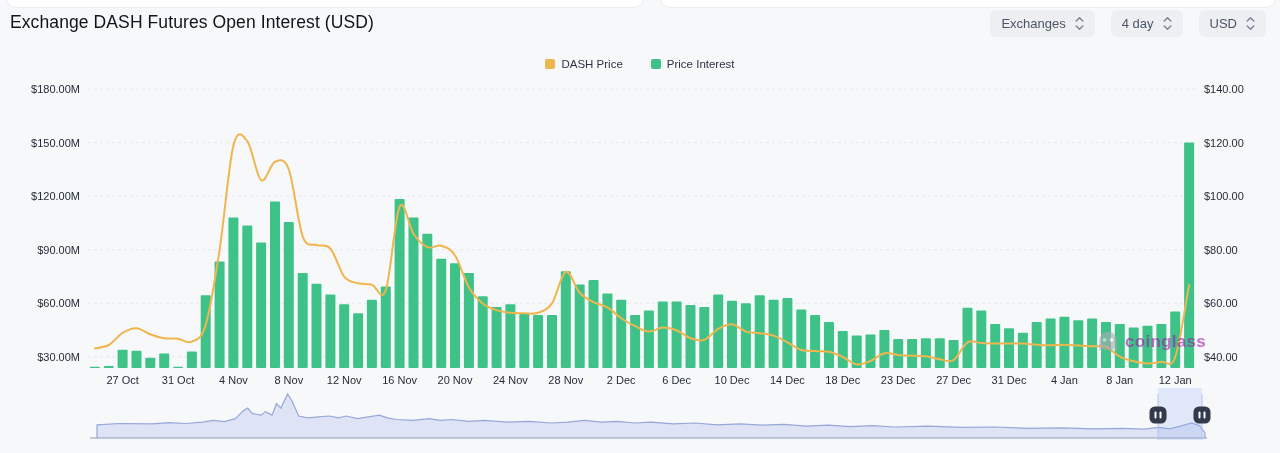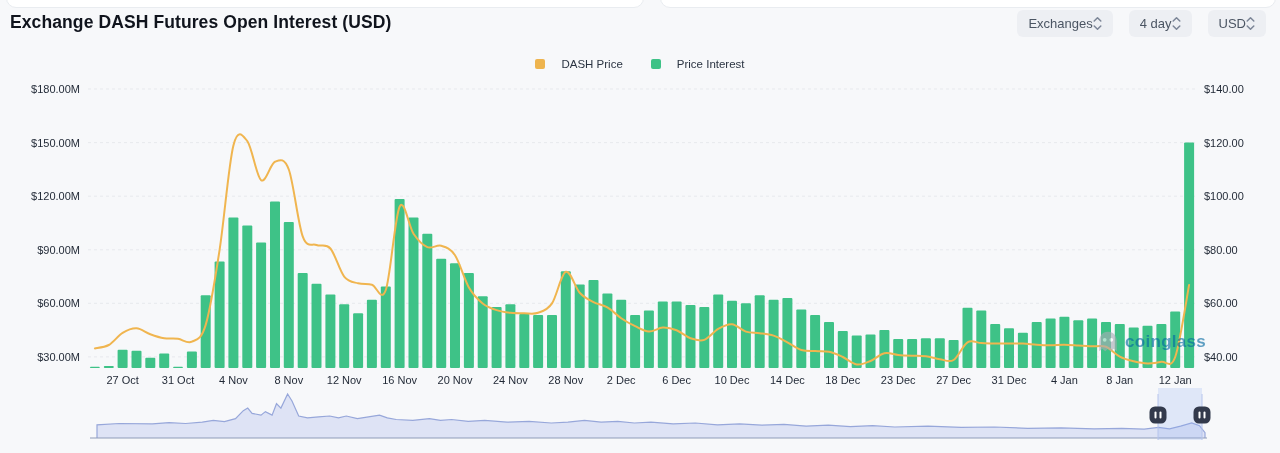--- a/index.html
+++ b/index.html
@@ -11,50 +11,50 @@
     color:#1c2430;
   }
   .top-card {
     position:absolute; top:-12px; height:20px;
     background:#ffffff; border:1px solid #e9ecf0; border-radius:10px;
   }
   .top-card.left  { left:6px;   width:638px; }
   .top-card.right { left:660px; width:616px; }
   .page-title {
     position:absolute; left:10px; top:12px;
-    font-size:17.5px; font-weight:bold; color:#10141d;
+    font-size:17.5px; font-weight:normal; color:#10141d;
     letter-spacing:0.1px;
   }
   .controls {
     position:absolute; right:14px; top:10px;
     display:flex; gap:16px;
   }
   .dropdown {
-    height:27px; display:flex; align-items:center; 
+    height:27px; display:flex; align-items:center; gap:9px;
     background:#edeff3; border:none; border-radius:6px;
     padding:0 11px; cursor:pointer;
     font-family:"Liberation Sans", sans-serif;
     font-size:13px; color:#4b5563;
   }
   .dropdown svg { display:block; }
   .legend {
     position:absolute; left:0; right:0; top:58px;
     display:flex; justify-content:center; gap:28px;
   }
-  .legend-item { display:flex; align-items:center; gap:16px; }
+  .legend-item { display:flex; align-items:center; gap:6px; }
   .legend-swatch { width:10px; height:10px; border-radius:2px; }
   .legend-label { font-size:11.5px; color:#2b3442; }
   #chart-svg { position:absolute; left:0; top:0; }
   .watermark {
     position:absolute; left:1096px; top:330px;
     display:flex; align-items:center; gap:5px;
     opacity:0.62; pointer-events:none;
   }
   .watermark-text {
-    font-size:17px; font-weight:bold; color:#0369a1; letter-spacing:0.3px;
+    font-size:17px; font-weight:bold; color:#a21caf; letter-spacing:0.3px;
   }
 </style>
 </head>
 <body>
 
 <div class="top-card left"></div>
 <div class="top-card right"></div>
 
 <div class="page-title">Exchange DASH Futures Open Interest (USD)</div>
 <div class="controls">

